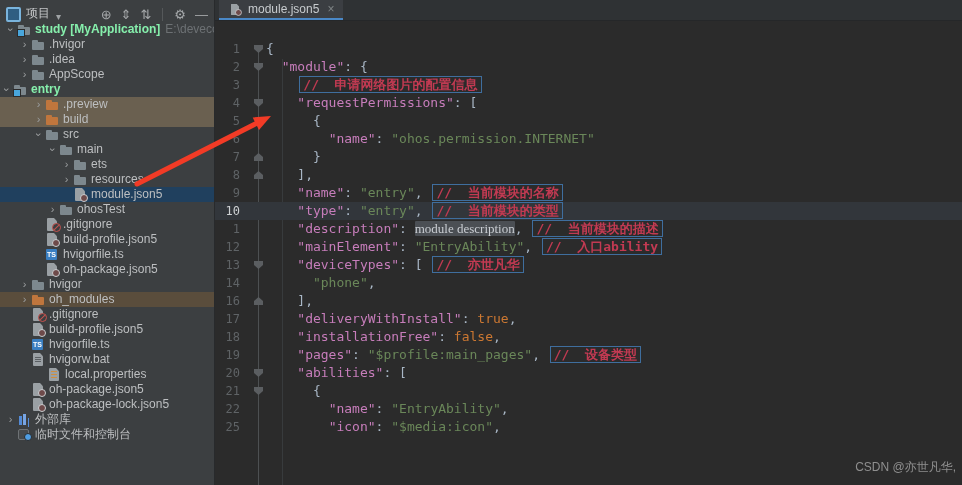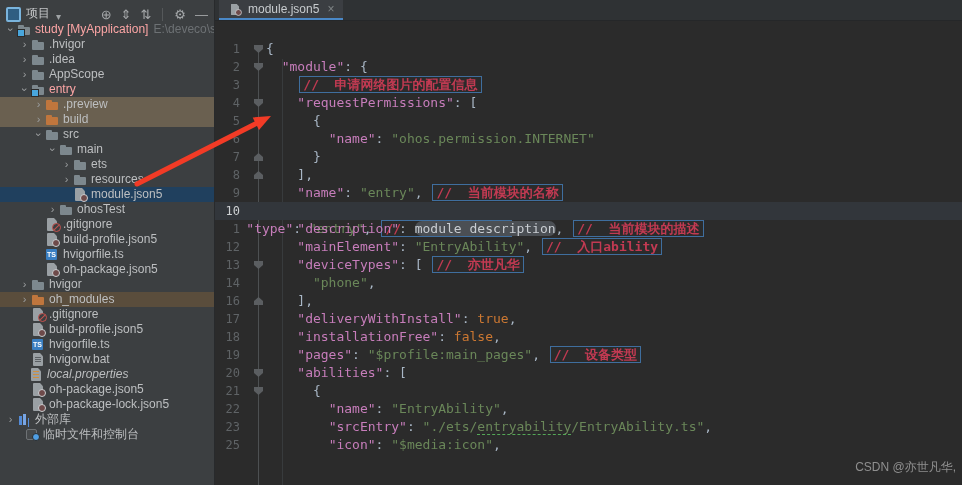--- a/index.html
+++ b/index.html
@@ -17,21 +17,21 @@
   .tb-sep{width:1px;height:13px;background:#55585a;margin:0 2px;}
 
   .tree{position:relative;font-size:12px;color:#bdbfc1;}
   .trow{height:15px;line-height:15px;display:flex;align-items:center;white-space:nowrap;cursor:pointer;}
   .trow.selected{background:#20405e;}
   .trow.tan{background:#6a6050;}
   .trow.tan2{background:#5a4d3c;}
   .chev{width:13px;flex:none;text-align:center;color:#9b9ea0;font-size:11px;}
   .chev.exp{transform:rotate(90deg);display:inline-block;}
   .lbl{margin-left:3px;}
-  .lbl.bold{font-weight:normal;color:#fca5a5;}
+  .lbl.bold{font-weight:bold;color:#86efac;}
   .tpath{color:#6d7174;margin-left:5px;}
 
   
   .ic{position:relative;display:inline-block;width:15px;height:13px;flex:none;}
   .ic-folder::before,.ic-module::before,.ic-project::before,.ic-folder-ex::before{
     content:"";position:absolute;left:1px;top:4px;width:12px;height:8px;background:#7d888e;border-radius:1px;}
   .ic-folder::after,.ic-module::after,.ic-project::after,.ic-folder-ex::after{
     content:"";position:absolute;left:1px;top:2px;width:6px;height:3px;background:#7d888e;border-radius:1px 1px 0 0;}
   .ic-folder-ex::before,.ic-folder-ex::after{background:#c0763d;}
   .ic-module .badge,.ic-project .badge{position:absolute;left:0;bottom:-1px;width:6px;height:6px;background:#49a6dc;border:1px solid #2b2b2b;z-index:2;}
@@ -59,34 +59,34 @@
   .tab{height:20px;display:flex;align-items:center;gap:5px;padding:0 9px;margin-left:4px;background:#3b3e42;
        border-bottom:2px solid #4a88c7;box-sizing:border-box;color:#c7cbce;font-size:12px;cursor:pointer;}
   .tab .ic{transform:scale(.85);}
   .tab-close{color:#7f8486;font-size:12px;margin-left:3px;cursor:pointer;}
 
   .code-wrap{position:relative;height:464px;padding-top:19px;box-sizing:border-box;overflow:hidden;}
   .scope-line{position:absolute;left:43px;top:28px;bottom:0;width:1px;background:#4d5052;}
   .indent-guide{position:absolute;left:67px;top:38px;bottom:0;width:1px;background:#383b3d;}
   #code{position:relative;z-index:1;}
   .cline{display:flex;height:18px;line-height:18px;font-family:"DejaVu Sans Mono",monospace;font-size:13px;}
-  .cline.current{background:#32363b;flex-direction:column;}
+  .cline.current{background:#32363b;}
   .cline.current .lnum{color:#ced1d3;}
   .lnum{width:25px;flex:none;text-align:right;color:#5f6366;font-size:12px;user-select:none;}
   .lfold{width:26px;flex:none;position:relative;}
   .mark{position:absolute;left:14px;top:5px;width:9px;height:8px;background:#5b5e61;}
   .mark.down{clip-path:polygon(0 0,100% 0,100% 50%,50% 100%,0 50%);}
   .mark.up{clip-path:polygon(50% 0,100% 50%,100% 100%,0 100%,0 50%);}
   .ltext{white-space:pre;}
   .sg-p{color:#a9b7c6;}
   .sg-k{color:#c77dbb;}
   .sg-s{color:#6a8759;}
   .sg-su{color:#6a8759;border-bottom:1px dashed #54a857;}
   .sg-b{color:#cc7832;}
-  .sg-f{background:#4b4f54;color:#c9cdd2;border-radius:7px;}
+  .sg-f{background:#4b4f54;color:#c9cdd2;border-radius:1px;font-family:Liberation Serif, serif;}
   .sg-c{color:#c23a52;font-weight:bold;border:1px solid #3f6e9e;padding:0 3px;margin-left:2px;}
 
   
   .arrow-svg{position:absolute;left:0;top:0;width:962px;height:485px;pointer-events:none;z-index:50;}
   .watermark{position:absolute;right:6px;bottom:9px;color:#8f8f8f;font-size:12px;z-index:40;}
 </style>
 </head>
 <body>
 
 <div class="app">
@@ -122,21 +122,21 @@
         <div class="trow" style="padding-left: 18px;">
           <span class="chev">›</span>
           <span class="ic ic-folder"></span>
           <span class="lbl">.idea</span>
         </div>
         <div class="trow" style="padding-left: 18px;">
           <span class="chev">›</span>
           <span class="ic ic-folder"></span>
           <span class="lbl">AppScope</span>
         </div>
-        <div class="trow" style="padding-left: 18px;">
+        <div class="trow" style="">
           <span class="chev exp">›</span>
           <span class="ic ic-module">
             <span class="badge"></span>
           </span>
           <span class="lbl bold">entry</span>
         </div>
         <div class="trow tan" style="padding-left: 32px;">
           <span class="chev">›</span>
           <span class="ic ic-folder-ex"></span>
           <span class="lbl">.preview</span>
@@ -233,21 +233,21 @@
           <span class="ic ic-ts"></span>
           <span class="lbl">hvigorfile.ts</span>
         </div>
         <div class="trow" style="padding-left: 18px;">
           <span class="chev"></span>
           <span class="ic ic-bat icfile">
             <span class="bars"></span>
           </span>
           <span class="lbl">hvigorw.bat</span>
         </div>
-        <div class="trow" style="padding-left: 16px; font-style: italic;">
+        <div class="trow" style="padding-left: 34px;">
           <span class="chev"></span>
           <span class="ic ic-props icfile">
             <span class="bars"></span>
           </span>
           <span class="lbl">local.properties</span>
         </div>
         <div class="trow" style="padding-left: 18px;">
           <span class="chev"></span>
           <span class="ic ic-json5 icfile">
             <span class="gear"></span>
@@ -259,21 +259,21 @@
           <span class="ic ic-json5 icfile">
             <span class="gear"></span>
           </span>
           <span class="lbl">oh-package-lock.json5</span>
         </div>
         <div class="trow" style="padding-left: 4px;">
           <span class="chev">›</span>
           <span class="ic ic-lib"></span>
           <span class="lbl">外部库</span>
         </div>
-        <div class="trow" style="padding-left: 12px;">
+        <div class="trow" style="padding-left: 4px;">
           <span class="chev"></span>
           <span class="ic ic-console"></span>
           <span class="lbl">临时文件和控制台</span>
         </div>
       </div>
   </aside>
 
   <section class="editor">
     <div class="tab-bar">
       <div class="tab">
@@ -405,25 +405,20 @@
               <span class="mark down"></span>
             </span>
             <span class="ltext"><span class="sg-p">      {</span></span>
           </div>
           <div class="cline">
             <span class="lnum">22</span>
             <span class="lfold"></span>
             <span class="ltext"><span class="sg-p">        </span><span class="sg-k">"name"</span><span class="sg-p">: </span><span class="sg-s">"EntryAbility"</span><span class="sg-p">,</span></span>
           </div>
           <div class="cline">
-            <span class="lnum">23</span>
-            <span class="lfold"></span>
-            <span class="ltext"><span class="sg-p">        </span><span class="sg-k">"srcEntry"</span><span class="sg-p">: </span><span class="sg-s">"./ets/</span><span class="sg-su">entryability</span><span class="sg-s">/EntryAbility.ts"</span><span class="sg-p">,</span></span>
-          </div>
-          <div class="cline">
             <span class="lnum">25</span>
             <span class="lfold"></span>
             <span class="ltext"><span class="sg-p">        </span><span class="sg-k">"icon"</span><span class="sg-p">: </span><span class="sg-s">"$media:icon"</span><span class="sg-p">,</span></span>
           </div>
         </div>
     </div>
   </section>
 
   <svg class="arrow-svg" viewBox="0 0 962 485">
     <line id="arrow-line" x1="137" y1="184" x2="257.62375888393757" y2="122.78794325292722" stroke="#f23b26" stroke-width="5" stroke-linecap="round"></line>

